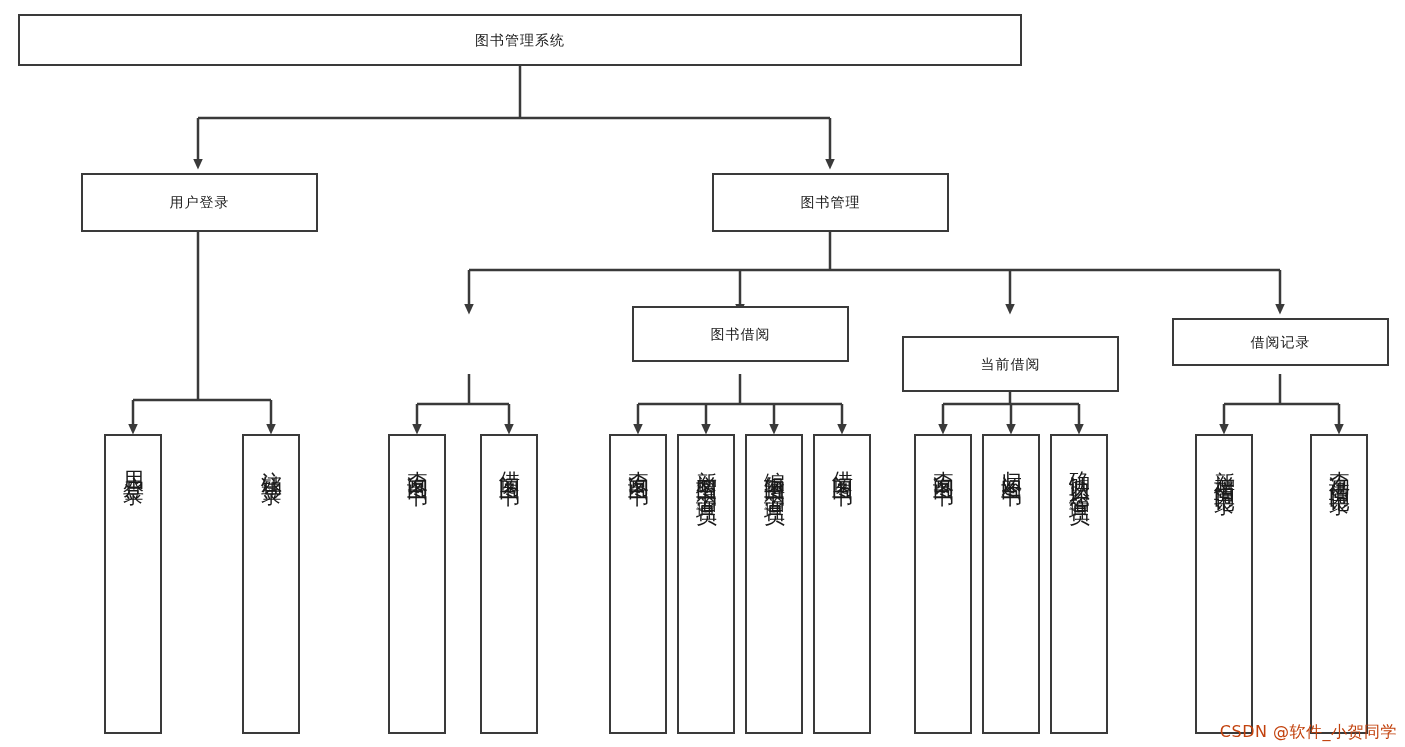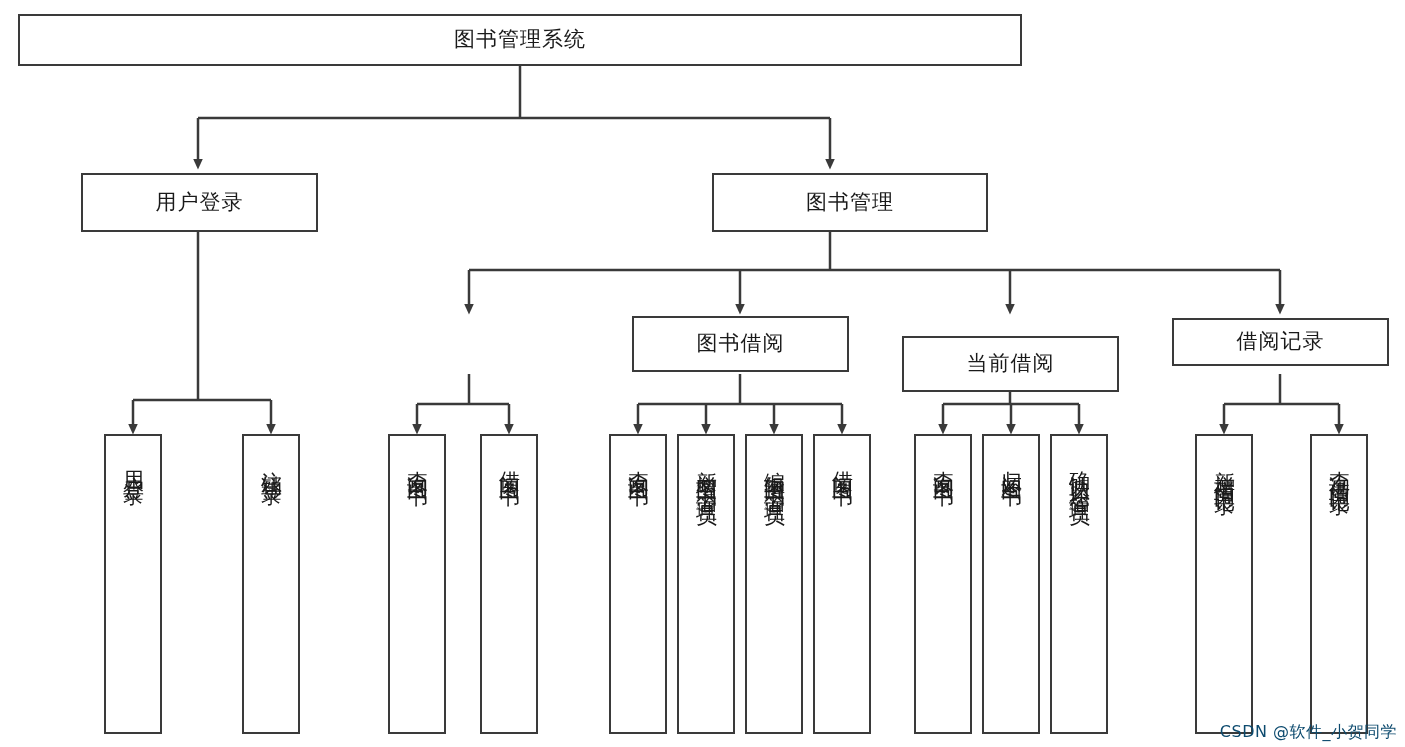--- a/index.html
+++ b/index.html
@@ -31,21 +31,21 @@
     position: absolute;
     box-sizing: border-box;
     border: 2px solid #3a3a3a;
     background: #ffffff;
     display: flex;
     align-items: center;
     justify-content: center;
     z-index: 2;
   }
   .node.horiz {
-    font-size: 21px;
+    font-size: 14px;
     line-height: 1.2;
     letter-spacing: 1px;
   }
   .node.horiz .label {
     white-space: nowrap;
   }
   .node.vert {
     align-items: flex-start;
     padding-top: 18px;
   }
@@ -56,21 +56,21 @@
     letter-spacing: 5px;
     line-height: 1;
     white-space: nowrap;
     text-align: left;
   }
   #watermark {
     position: absolute;
     right: 8px;
     bottom: 4px;
     font-size: 16px;
-    color: #0c4a6e;
+    color: #c2410c;
     letter-spacing: 0.5px;
     z-index: 5;
     white-space: nowrap;
   }
 </style>
 </head>
 <body>
 
 <div id="canvas">
 
@@ -124,25 +124,25 @@
     </g>
   </svg>
 
   <div class="node horiz" style="left:18px; top:14px; width:1004px; height:52px;">
     <span class="label">图书管理系统</span>
   </div>
 
   <div class="node horiz" style="left:81px; top:173px; width:237px; height:59px;">
     <span class="label">用户登录</span>
   </div>
-  <div class="node horiz" style="left:712px; top:173px; width:276px; height:59px;">
+  <div class="node horiz" style="left:712px; top:173px; width:237px; height:59px;">
     <span class="label">图书管理</span>
   </div>
 
-  <div class="node horiz" style="left:632px; top:316px; width:217px; height:56px;">
+  <div class="node horiz" style="left:632px; top:306px; width:217px; height:56px;">
     <span class="label">图书借阅</span>
   </div>
   <div class="node horiz" style="left:902px; top:336px; width:217px; height:56px;">
     <span class="label">当前借阅</span>
   </div>
   <div class="node horiz" style="left:1172px; top:318px; width:217px; height:48px;">
     <span class="label">借阅记录</span>
   </div>
 
   <div class="node vert" style="left:104px; top:434px; width:58px; height:300px;">

